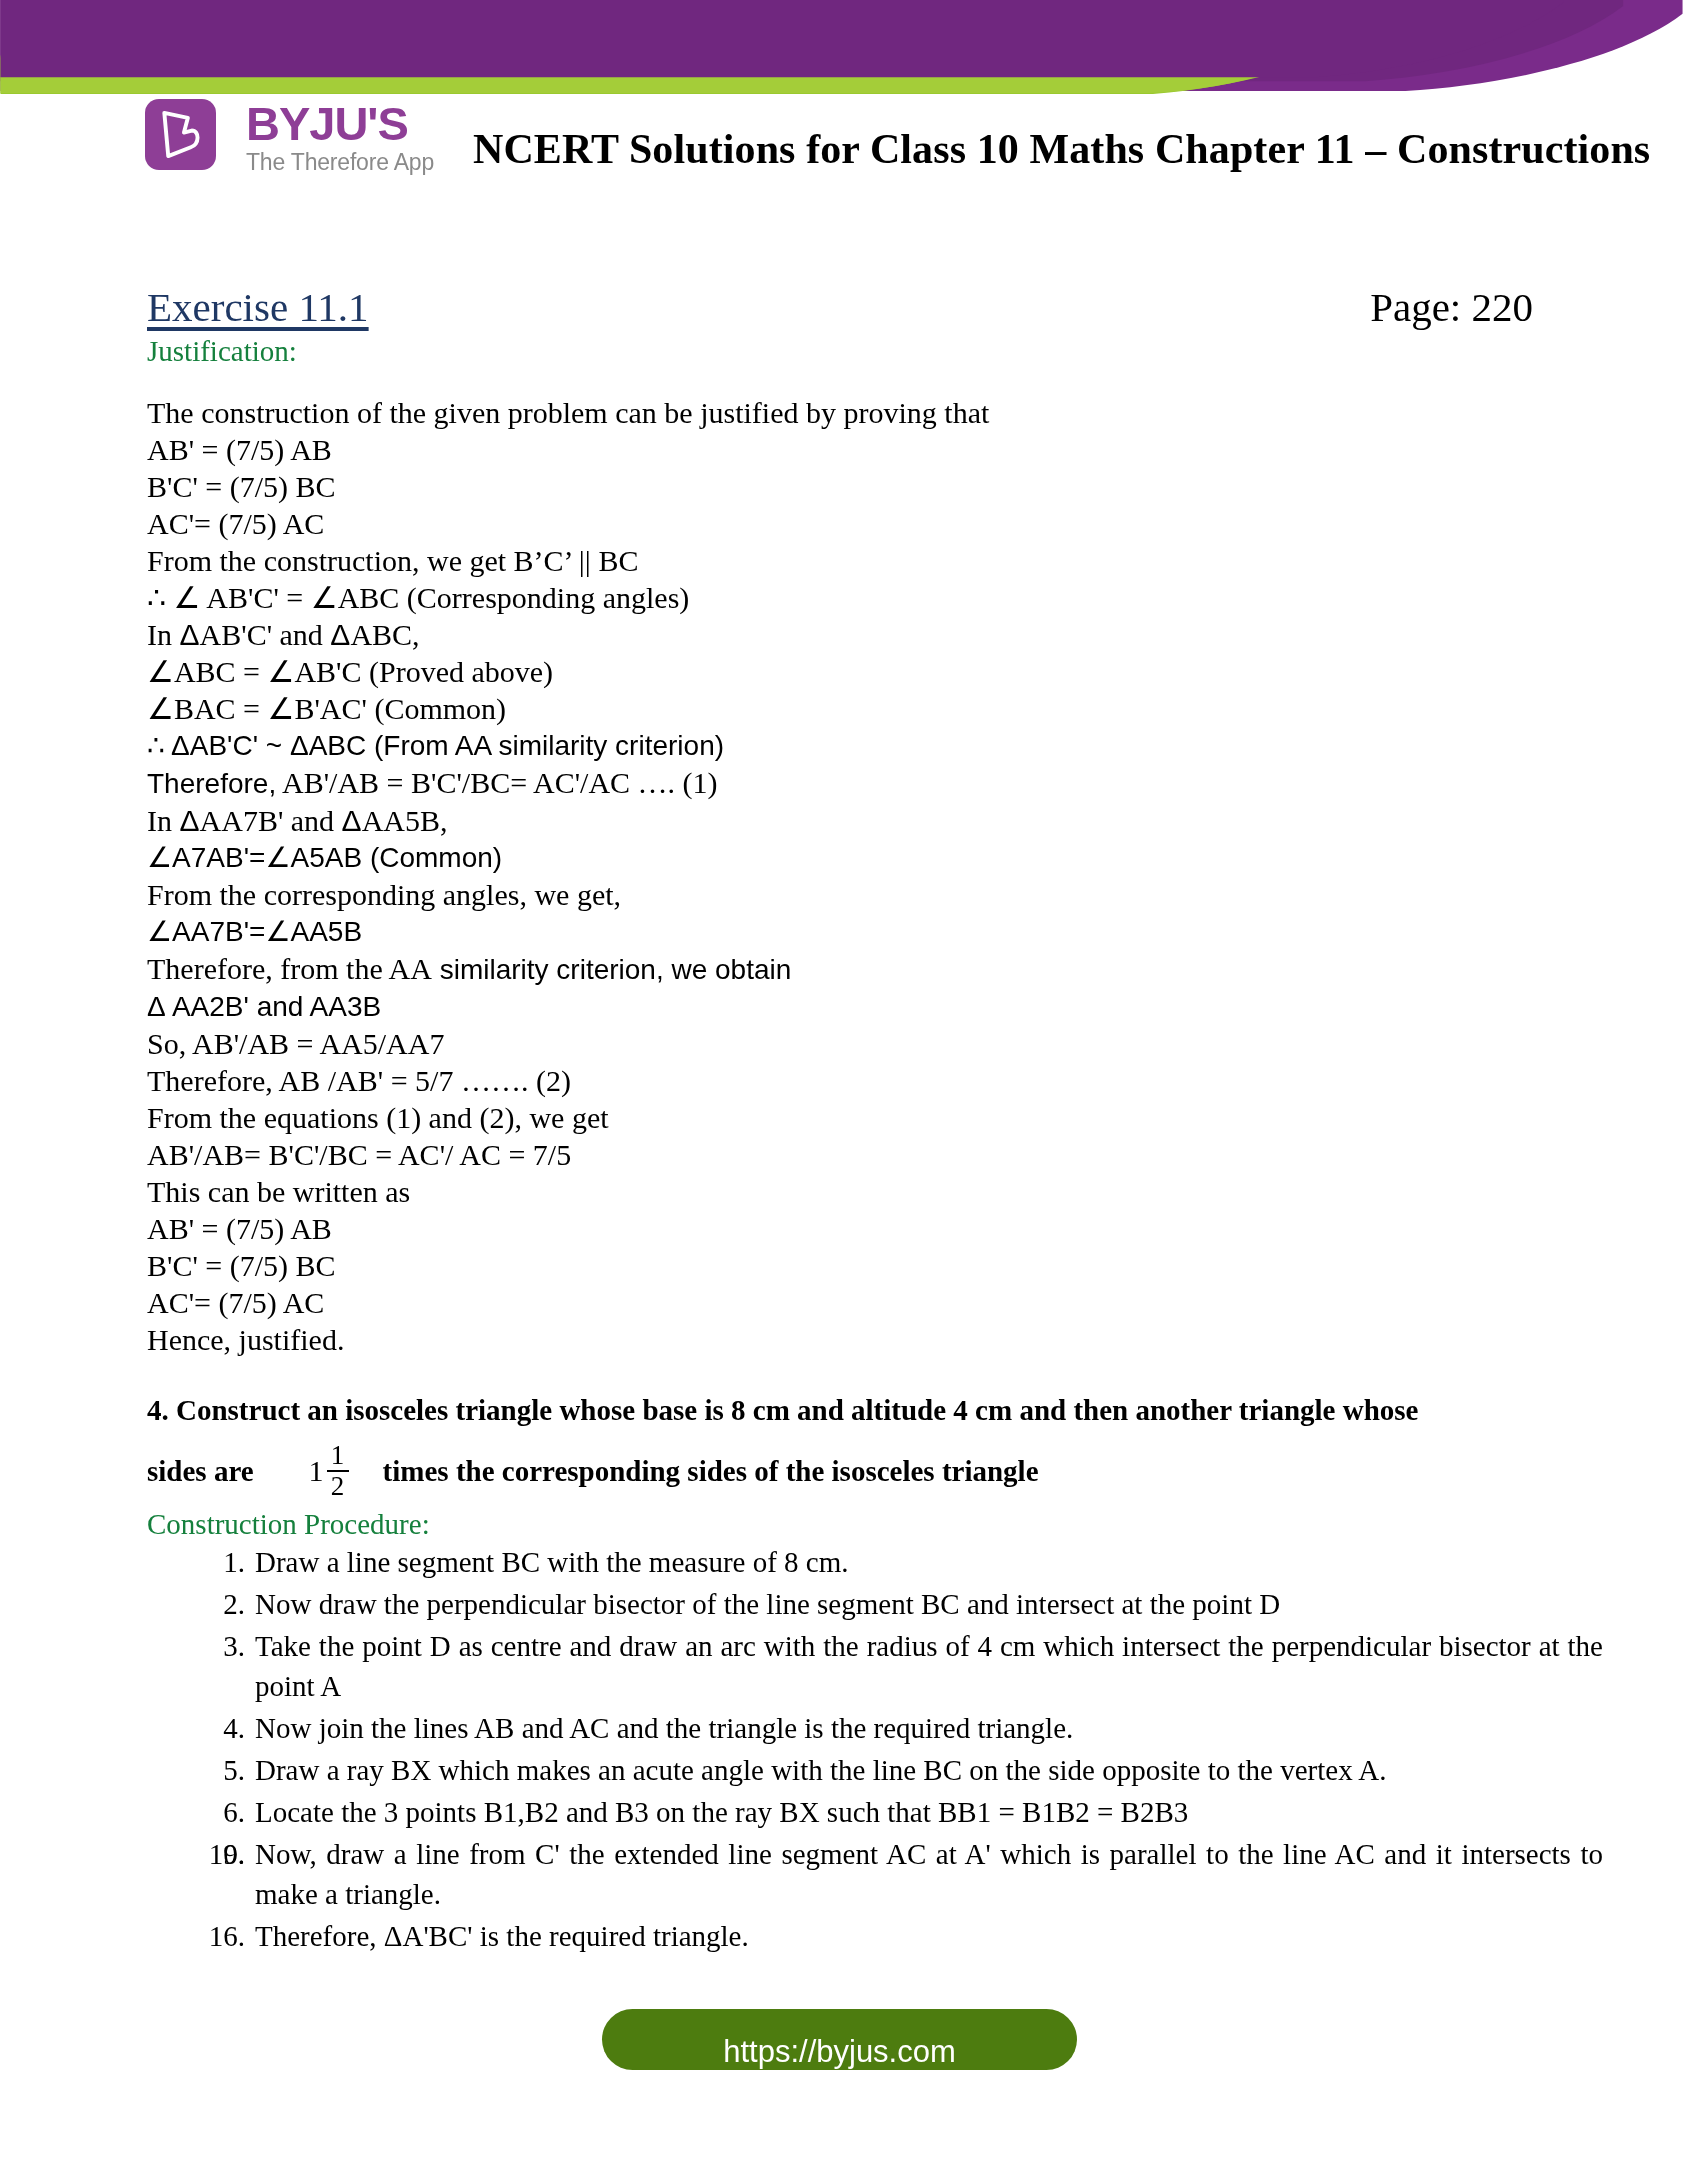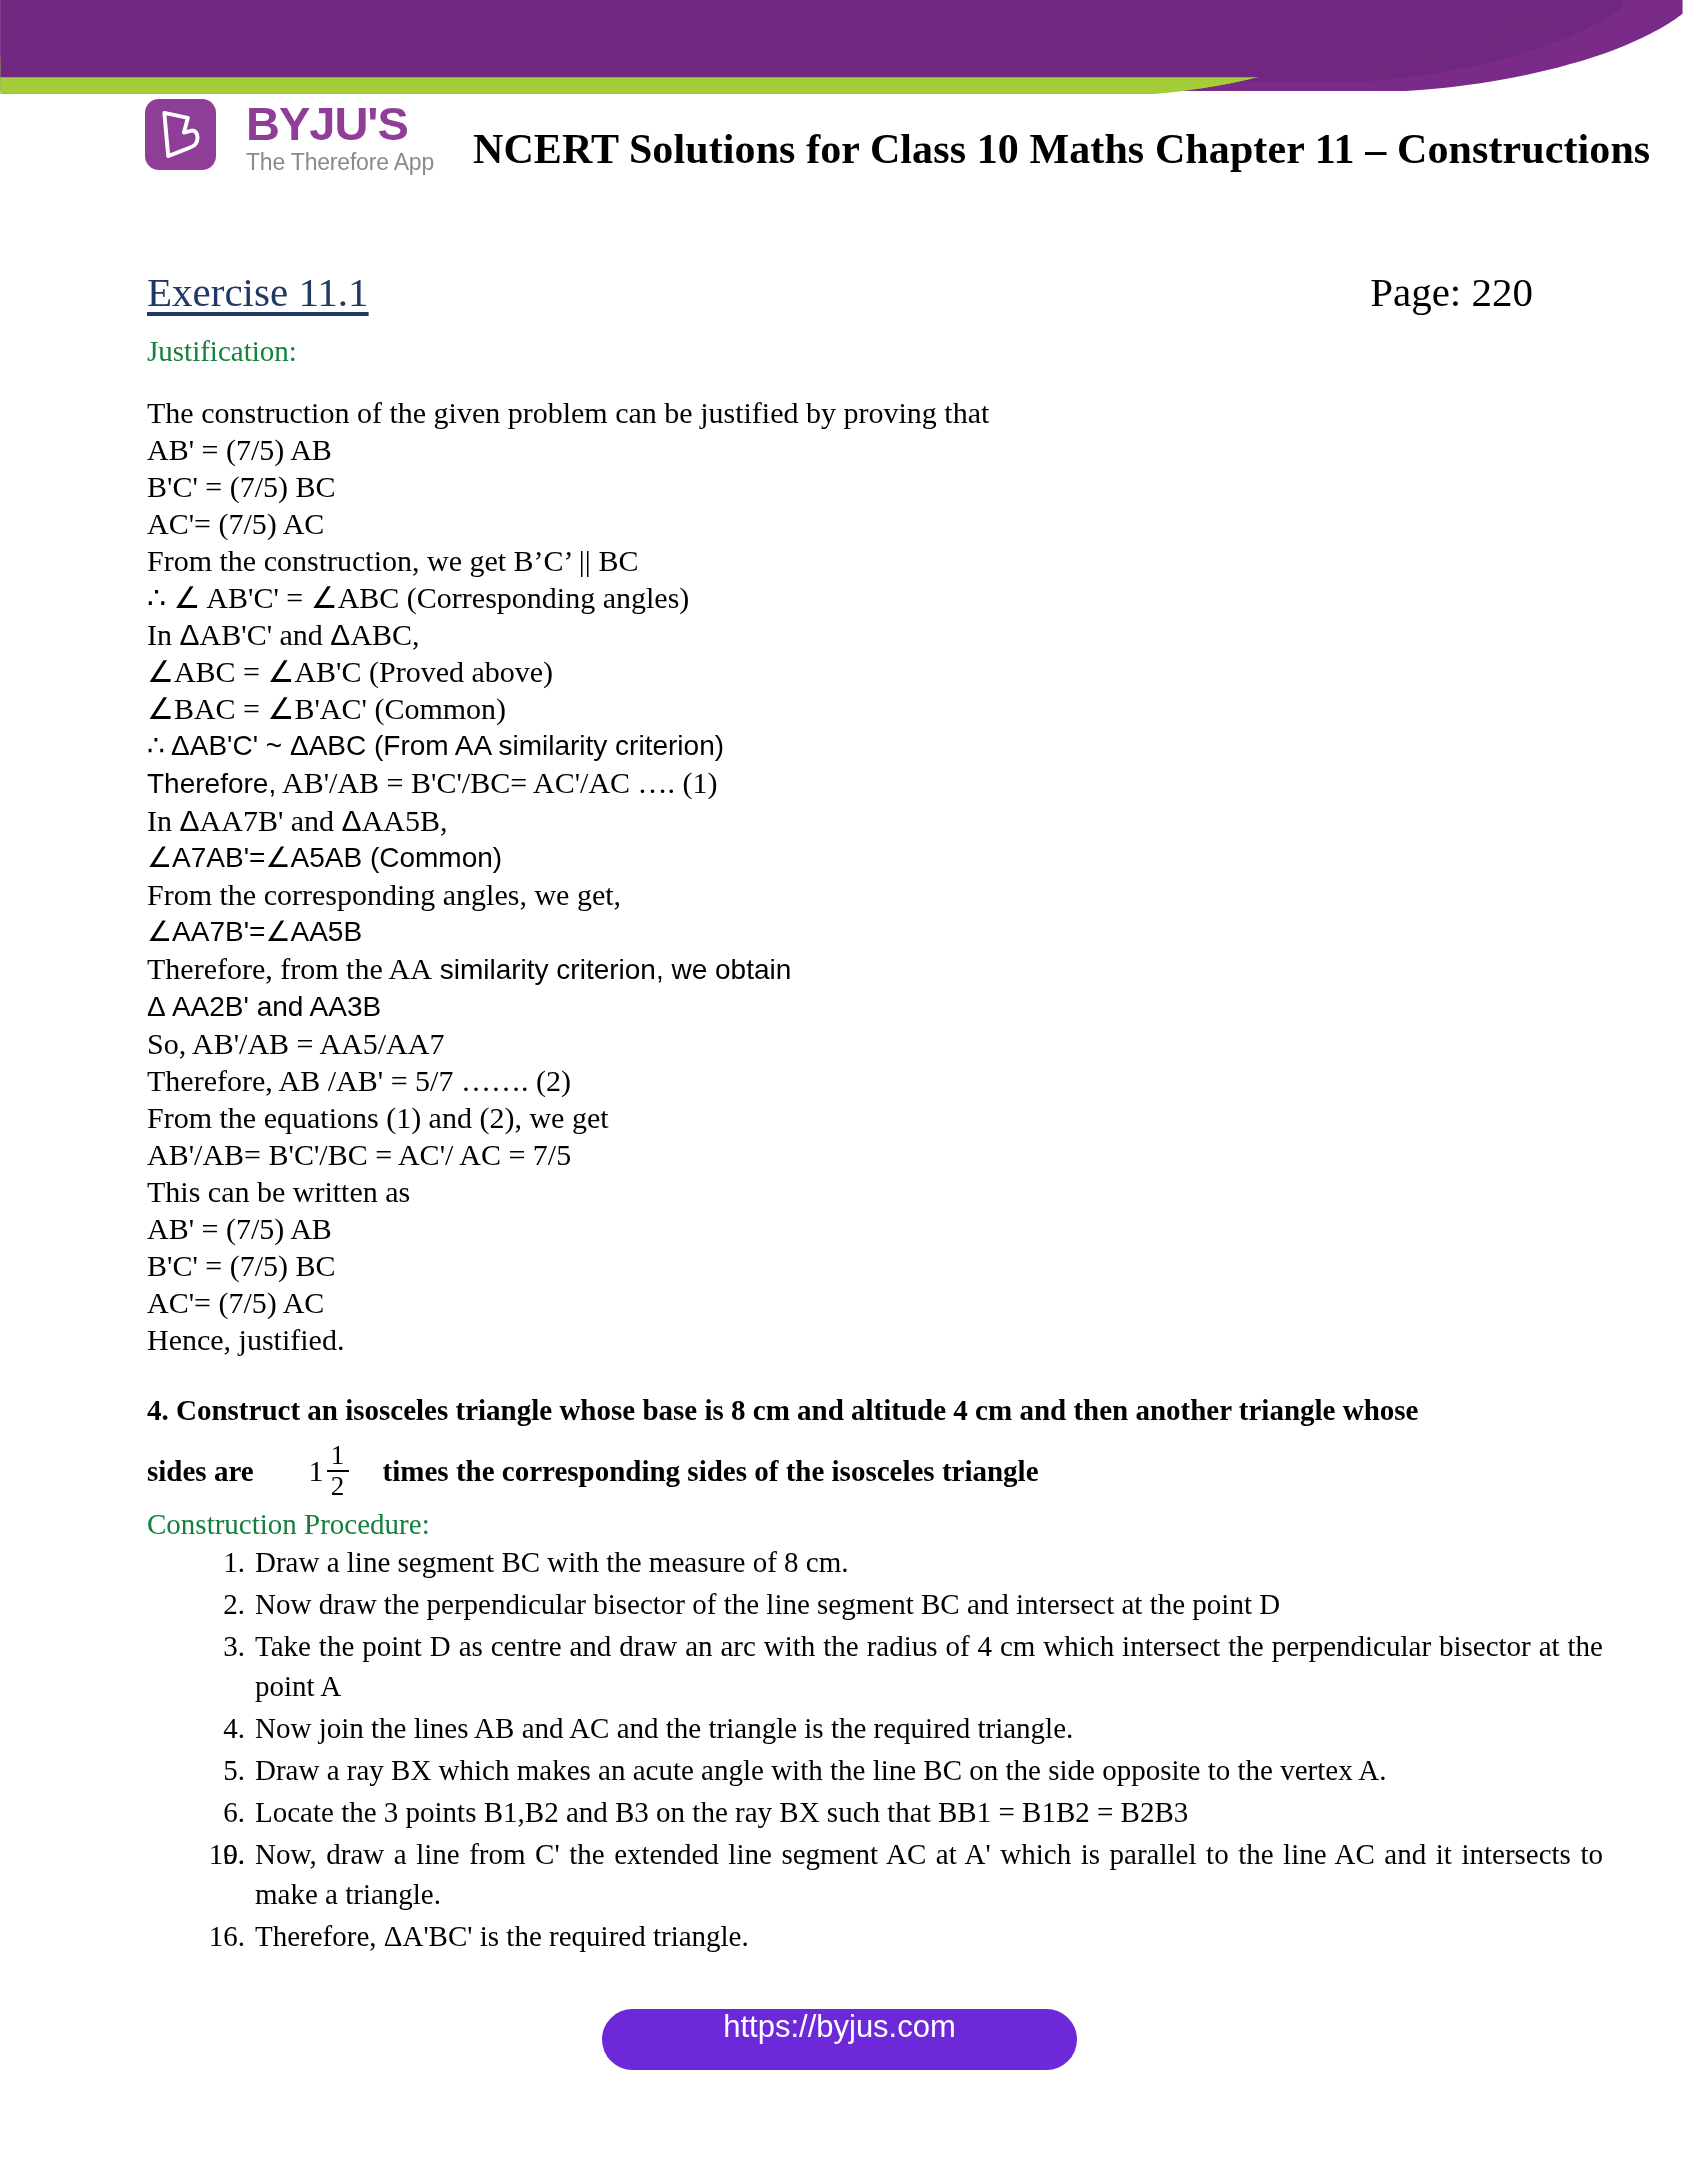--- a/index.html
+++ b/index.html
@@ -46,21 +46,21 @@
     font-family:"Liberation Serif", serif;
     font-weight:bold; font-size:42px;
     letter-spacing:0.1px;
     white-space:nowrap;
   }
 
   
   .page { position:absolute; left:0; top:0; width:1683px; }
 
   .ex-row {
-    position:absolute; left:147px; top:268px; width:1386px;
+    position:absolute; left:147px; top:283px; width:1386px;
     display:flex; justify-content:space-between; align-items:baseline;
   }
   .ex-title {
     font-size:41px; color:#1f3864;
     text-decoration:underline; text-underline-offset:6px;
     font-family:"Liberation Serif", serif;
   }
   .page-no {
     font-size:41px; color:#000;
     font-family:"Liberation Serif", serif;
@@ -120,22 +120,22 @@
   }
   ol.proc li .marker {
     position:absolute; left:-61px; width:51px;
     text-align:right;
   }
 
   
   .footer-btn {
     position:absolute; left:602px; top:2009px;
     width:475px; height:61px; border-radius:31px;
-    background:#6d28d9;
-    display:flex; align-items:flex-start; justify-content:center;
+    background:#4d7c0f;
+    display:flex; align-items:flex-end; justify-content:center;
     font-family:"Liberation Sans", sans-serif;
     font-size:31px; color:#ffffff;
   }
 </style>
 </head>
 <body>
 
 <div class="banner">
   <svg width="1683" height="94" viewBox="0 0 1700 95" xmlns="http://www.w3.org/2000/svg">
     <path d="M0,0 H1700 V14 C1640,60 1520,86 1420,92 L0,92 Z" fill="#7a2b8a"></path>

